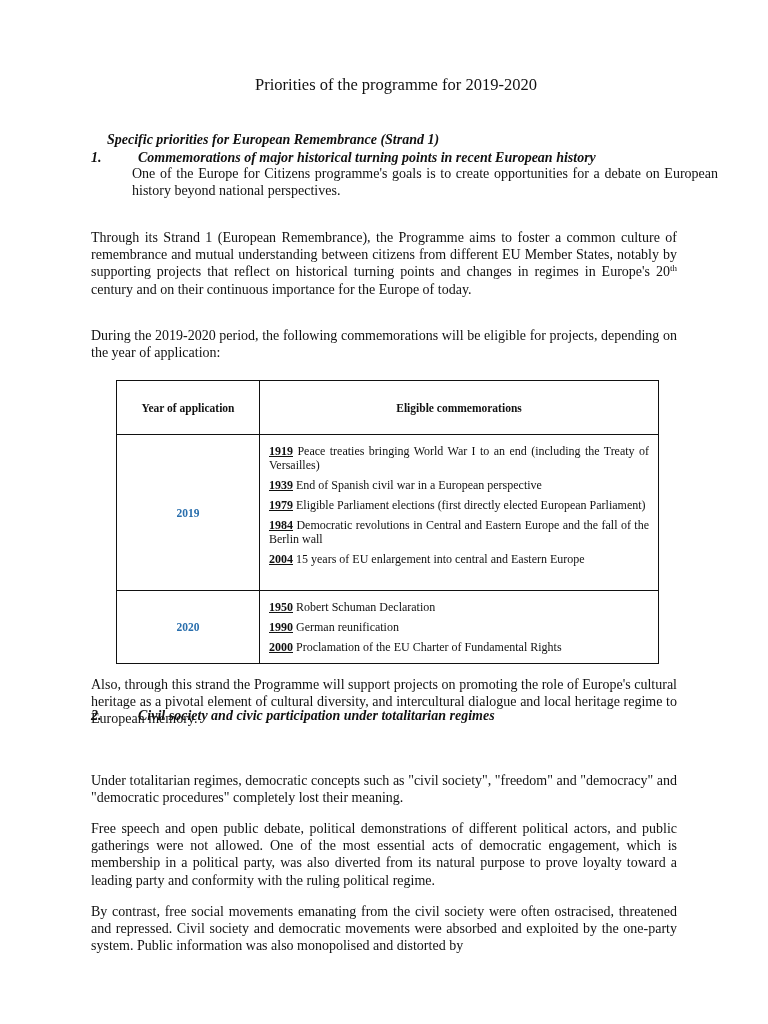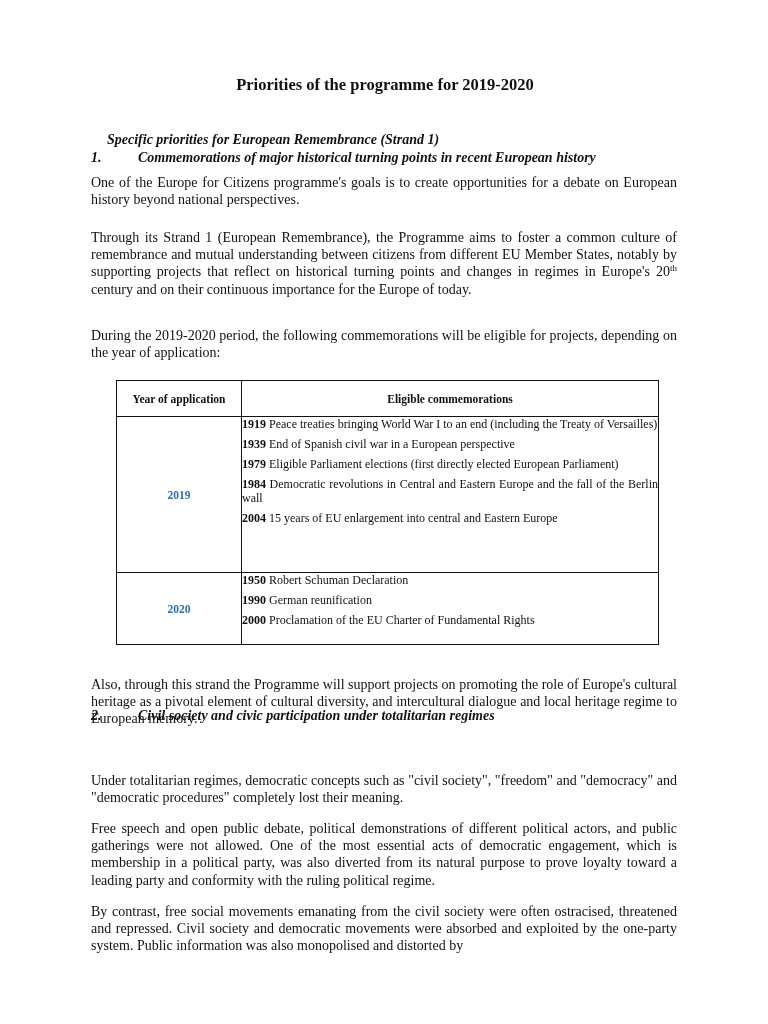--- a/index.html
+++ b/index.html
@@ -16,25 +16,25 @@
       color: #111111;
     }
     .page {
       position: absolute;
       left: 91px;
       top: 0;
       width: 586px;
     }
     .title {
       position: absolute;
-      left: 1px;
+      left: 12px;
       width: 586px;
       top: 75px;
       text-align: center;
-      font-weight: bold;
+      font-weight: normal;
       font-size: 16.5px;
       margin: 0;
     }
     .subtitle {
       position: absolute;
       left: 0;
       top: 116px;
       font-style: italic;
       font-weight: bold;
       font-size: 14px;
@@ -70,21 +70,21 @@
     table.comm {
       position: absolute;
       left: 25px;
       top: 380px;
       width: 543px;
       border-collapse: collapse;
       font-size: 12px;
     }
     table.comm th, table.comm td {
       border: 1.2px solid #111;
-      padding: 0;
+      padding: 9px;
     }
     table.comm th {
       height: 35px;
       font-weight: bold;
       font-size: 11.5px;
       text-align: center;
       vertical-align: middle;
     }
     th.col-year { width: 124px; }
     td.year {
@@ -97,34 +97,34 @@
     td.events {
       padding: 6px 7px 6px 7px;
       vertical-align: top;
     }
     .ev {
       margin: 0 0 6px 0;
       line-height: 14px;
       text-align: justify;
     }
     .ev:last-child { margin-bottom: 0; }
-    .ev b { font-weight: bold; }
+    .ev b { font-weight: bold; text-decoration: underline; }
   </style>
 </head>
 <body>
 
 <div class="page">
 
   <h1 class="title">Priorities of the programme for 2019-2020</h1>
 
   <p class="subtitle">Specific priorities for European Remembrance (Strand 1)</p>
 
   <p class="heading" style="top:150px;"><span class="num">1.</span><span>Commemorations of major historical turning points in recent European history</span></p>
 
-  <p class="para" style="top:174px;">One of the Europe for Citizens programme's goals is to create opportunities for a debate on European history beyond national perspectives.</p>
+  <p class="para" style="top:165px;margin-left:41px;">One of the Europe for Citizens programme's goals is to create opportunities for a debate on European history beyond national perspectives.</p>
 
   <p class="para" style="top:229px;"><span>Through its Strand 1 (European Remembrance), the Programme aims to foster a common culture of remembrance and mutual understanding between citizens from different EU Member States, notably by supporting projects that reflect on historical turning points and changes in regimes in Europe's 20</span><sup>th</sup><span> century and on their continuous importance for the Europe of today.</span></p>
 
   <p class="para" style="top:327px;">During the 2019-2020 period, the following commemorations will be eligible for projects, depending on the year of application:</p>
 
   <table class="comm">
     <thead>
       <tr>
         <th class="col-year">Year of application</th>
         <th>Eligible commemorations</th>

